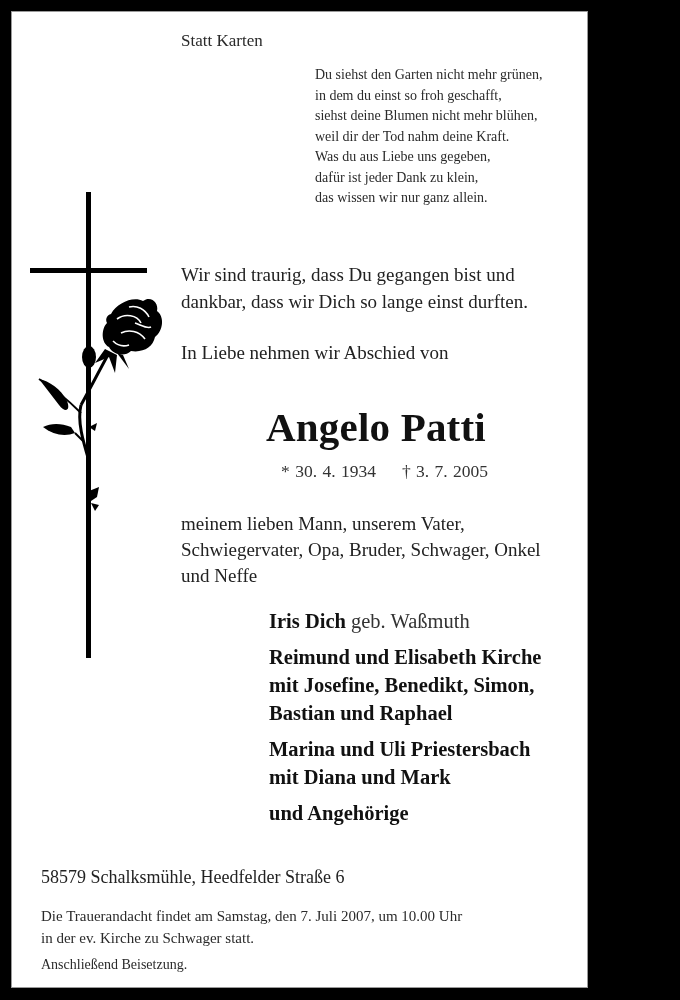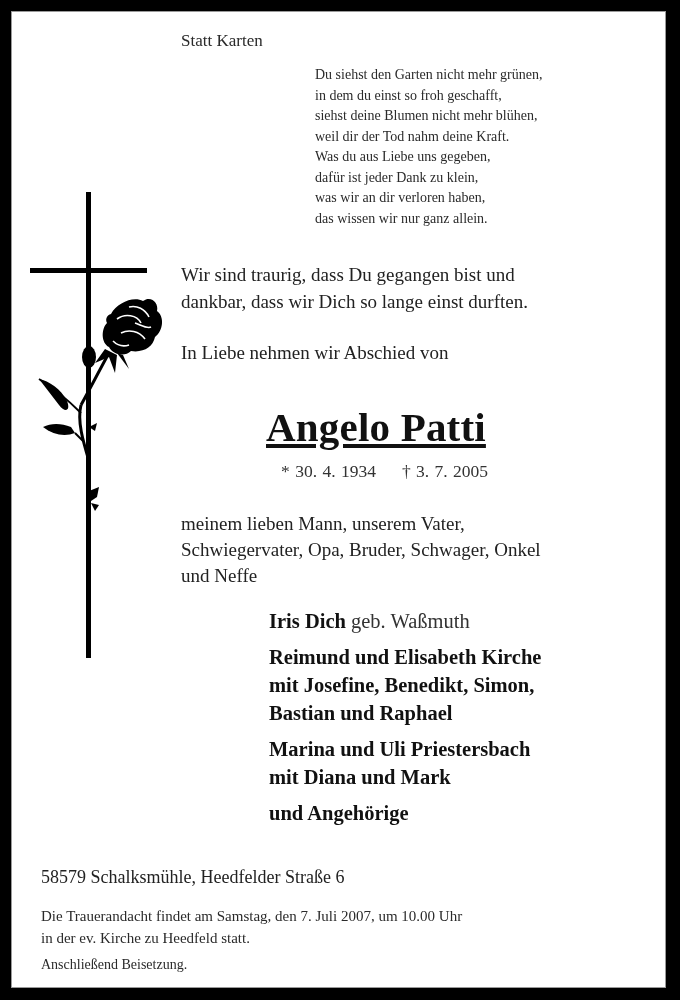--- a/index.html
+++ b/index.html
@@ -7,31 +7,31 @@
       width: 680px; height: 1000px;
       background: #000000;
       position: relative;
       overflow: hidden;
       font-family: "Liberation Serif", "DejaVu Serif", serif;
       color: #1a1a1a;
     }
     .card {
       position: absolute;
       left: 11px; top: 11px;
-      width: 655px; height: 977px;
+      width: 577px; height: 977px;
       background: #ffffff;
       box-shadow: inset 0 0 0 1px #9a9a9a;
     }
     .abs { position: absolute; white-space: nowrap; }
     .header { left: 170px; top: 20px; font-size: 17px; color: #2a2a2a; }
     .poem { left: 304px; top: 54px; font-size: 14px; line-height: 20.5px; color: #2a2a2a; }
     .poem div { white-space: nowrap; }
     .intro { left: 170px; top: 250px; font-size: 19px; line-height: 27px; color: #222; }
     .farewell { left: 170px; top: 331px; font-size: 19px; color: #222; }
-    .name { left: 255px; top: 392px; font-size: 41px; font-weight: bold; color: #111; letter-spacing: 0.2px; text-decoration: underline; }
+    .name { left: 255px; top: 392px; font-size: 41px; font-weight: bold; color: #111; letter-spacing: 0.2px; }
     .dates { left: 270px; top: 450px; font-size: 17.5px; color: #333; word-spacing: 1px; }
     .dates span + span { margin-left: 26px; }
     .relation { left: 170px; top: 500px; font-size: 19px; line-height: 26px; color: #222; }
     .mourners { left: 258px; top: 596px; color: #111; }
     .mourner-group { margin-bottom: 8px; }
     .mourner-line { font-size: 20.5px; font-weight: bold; line-height: 28px; white-space: nowrap; }
     .mourner-line .normal { font-weight: normal; color: #333; }
     .address { left: 30px; top: 856px; font-size: 18px; color: #222; text-align: center; }
     .service { left: 30px; top: 894px; font-size: 15px; line-height: 22px; color: #2a2a2a; }
     .closing { left: 30px; top: 946px; font-size: 14px; color: #2a2a2a; }
@@ -80,21 +80,20 @@
 
   <div class="abs header">Statt Karten</div>
 
   <div class="abs poem">
     <div>Du siehst den Garten nicht mehr grünen,</div>
     <div>in dem du einst so froh geschafft,</div>
     <div>siehst deine Blumen nicht mehr blühen,</div>
     <div>weil dir der Tod nahm deine Kraft.</div>
     <div>Was du aus Liebe uns gegeben,</div>
     <div>dafür ist jeder Dank zu klein,</div>
-    <div>was wir an dir verloren haben,</div>
     <div>das wissen wir nur ganz allein.</div>
   </div>
 
   <div class="abs intro">
     <div>Wir sind traurig, dass Du gegangen bist und</div>
     <div>dankbar, dass wir Dich so lange einst durften.</div>
   </div>
 
   <div class="abs farewell">In Liebe nehmen wir Abschied von</div>
 
@@ -128,17 +127,17 @@
     </div>
     <div class="mourner-group">
       <div class="mourner-line">und Angehörige</div>
     </div>
   </div>
 
   <div class="abs address">58579 Schalksmühle, Heedfelder Straße 6</div>
 
   <div class="abs service">
     <div>Die Trauerandacht findet am Samstag, den 7. Juli 2007, um 10.00 Uhr</div>
-    <div>in der ev. Kirche zu Heedfeld statt.</div>
+    <div>in der ev. Kirche zu Schwager statt.</div>
   </div>
 
   <div class="abs closing">Anschließend Beisetzung.</div>
 </div>
 
 </body></html>

